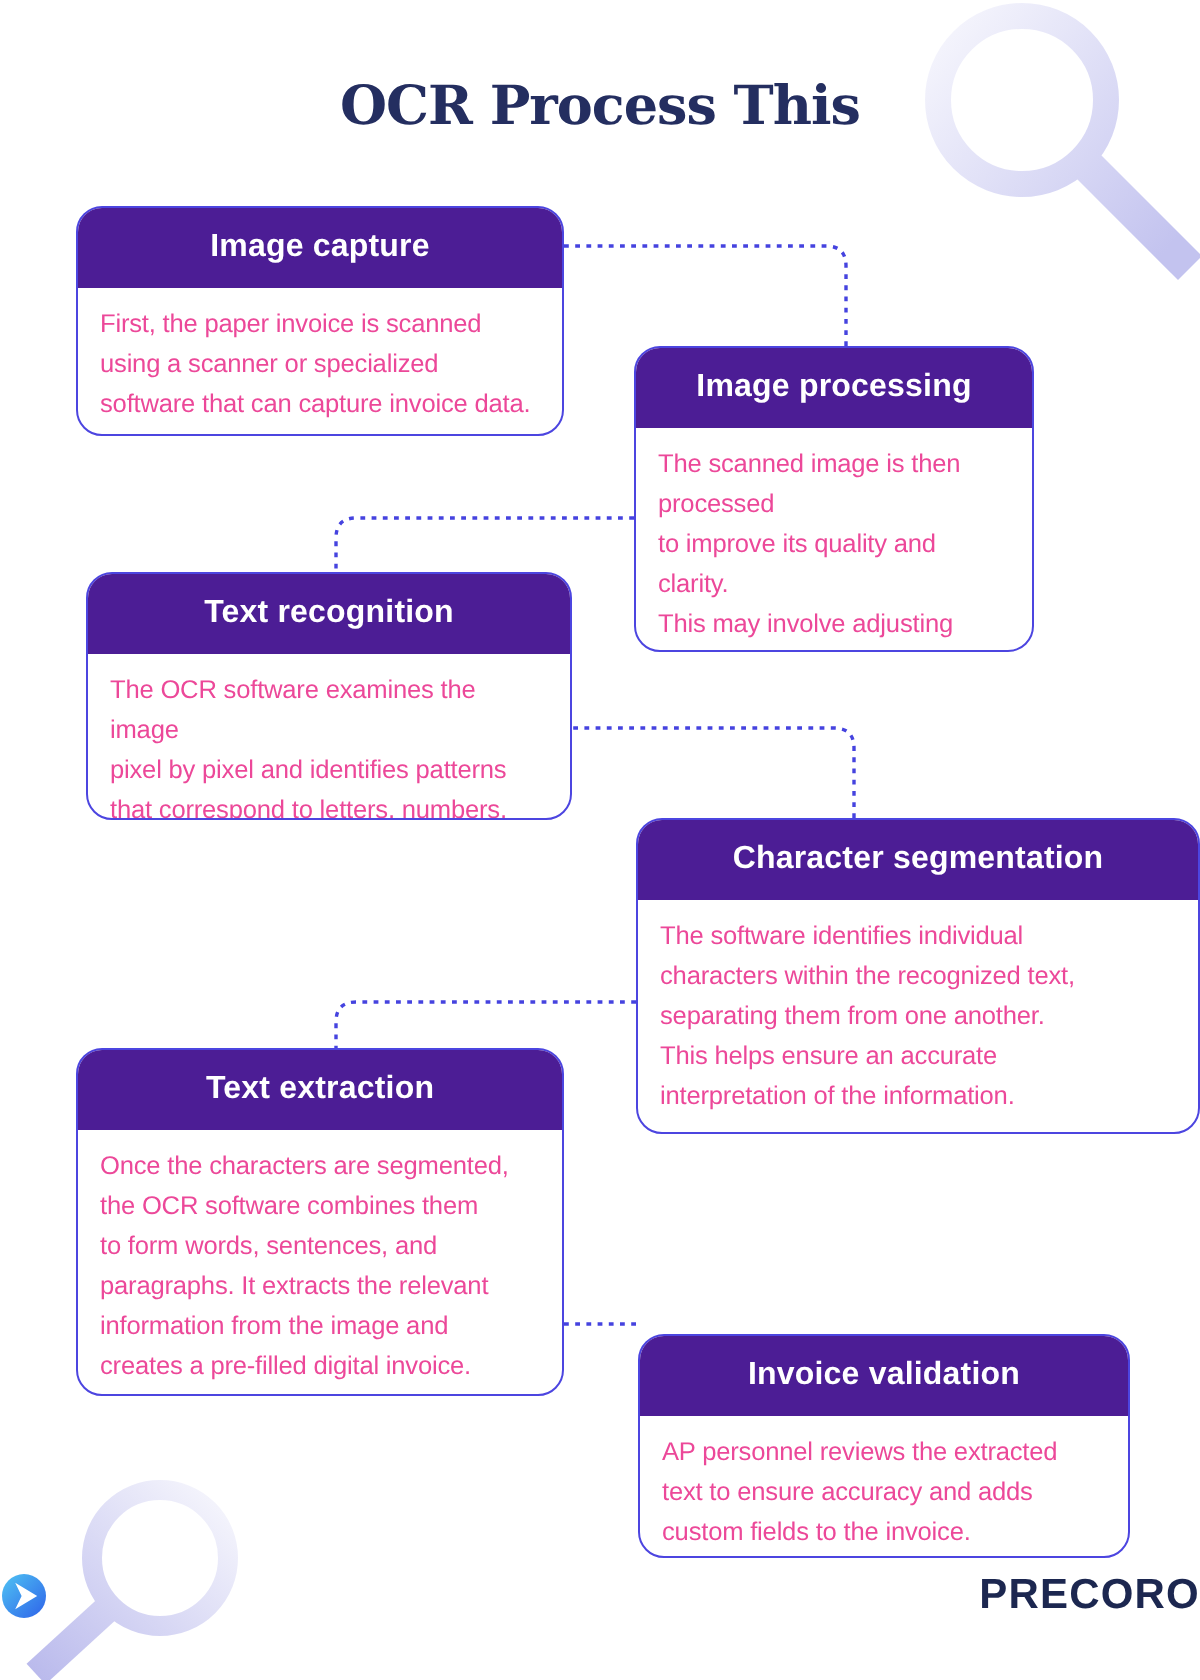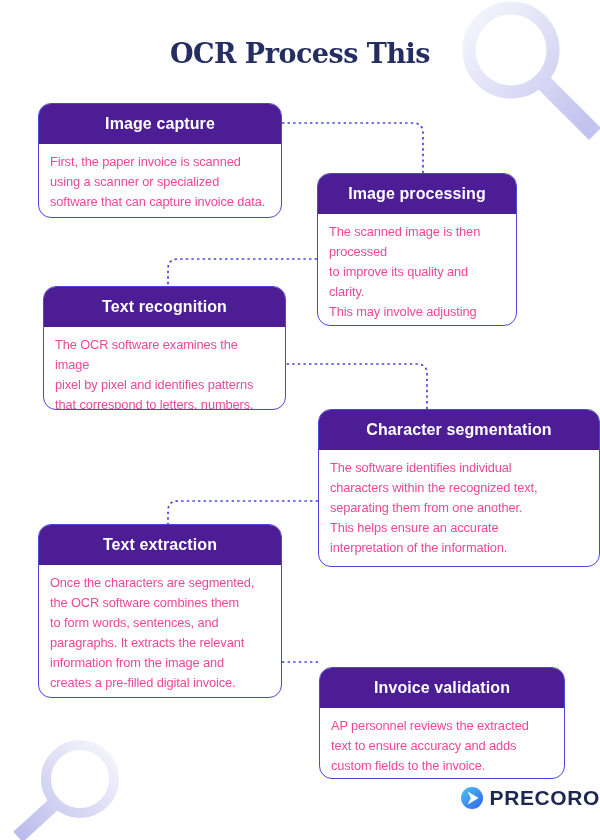--- a/index.html
+++ b/index.html
@@ -21,21 +21,21 @@
   .card-header{
     height:40px;line-height:40px;background:#4c1d95;color:#ffffff;
     text-align:center;font-size:16px;font-weight:bold;letter-spacing:0.1px;
   }
   .card-body{
     padding:8px 10px 8px 11px;font-size:12.8px;line-height:20px;color:#ec4899;
     letter-spacing:-0.1px;white-space:pre-line;
   }
   .brand{
     position:absolute;top:786px;left:0;width:600px;display:flex;
-    align-items:center;justify-content:flex-end;gap:6px;z-index:3;
+    align-items:center;justify-content:space-between;gap:6px;z-index:3;
   }
   .brand-name{
     font-size:21px;font-weight:bold;color:#1c2750;letter-spacing:0.6px;
   }
 </style>
 </head>
 <body>
 
 <div class="canvas">
 

